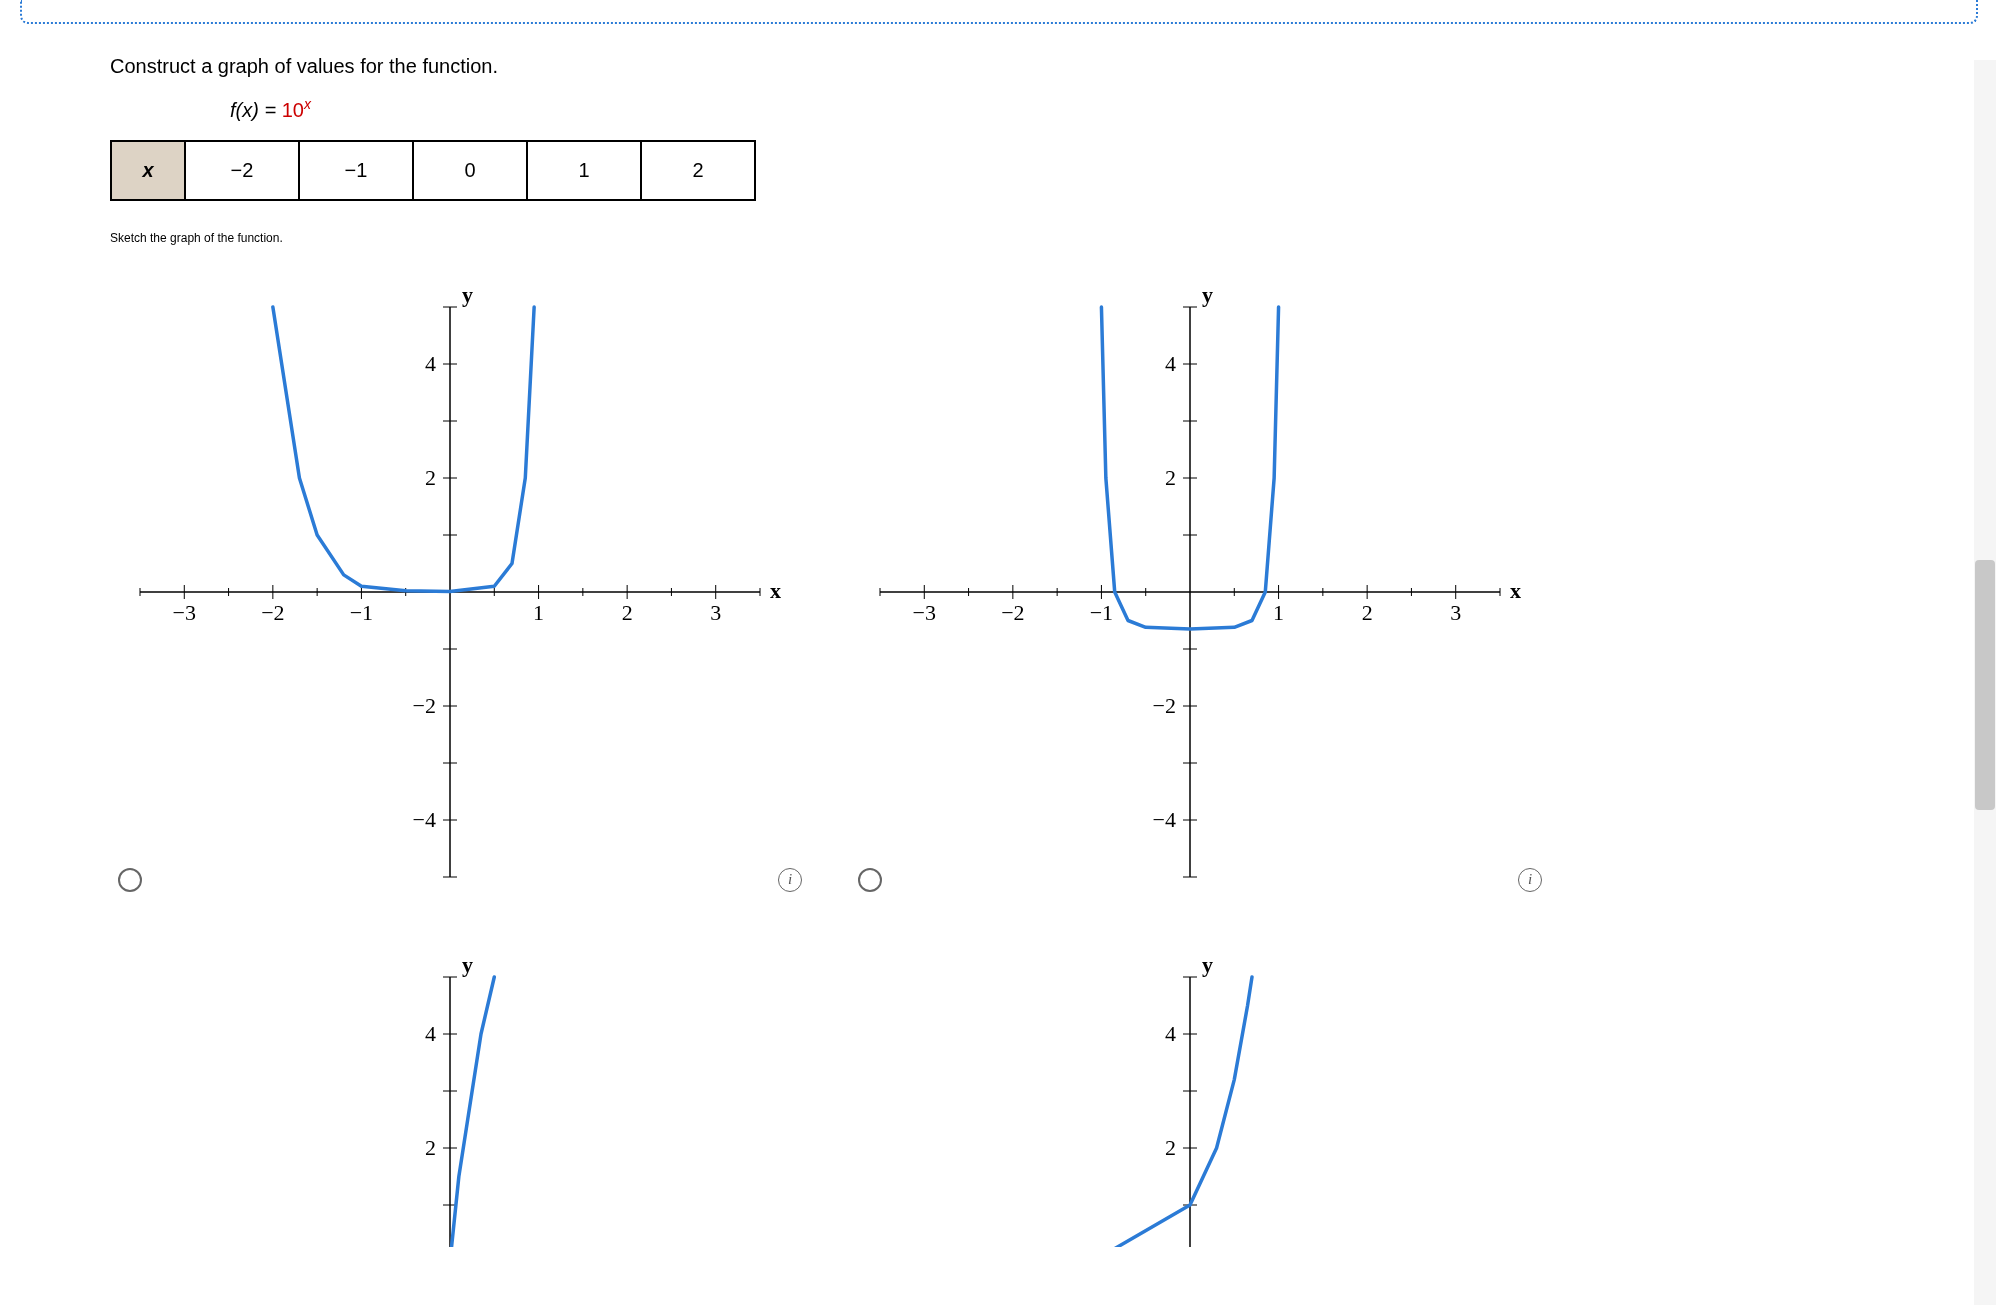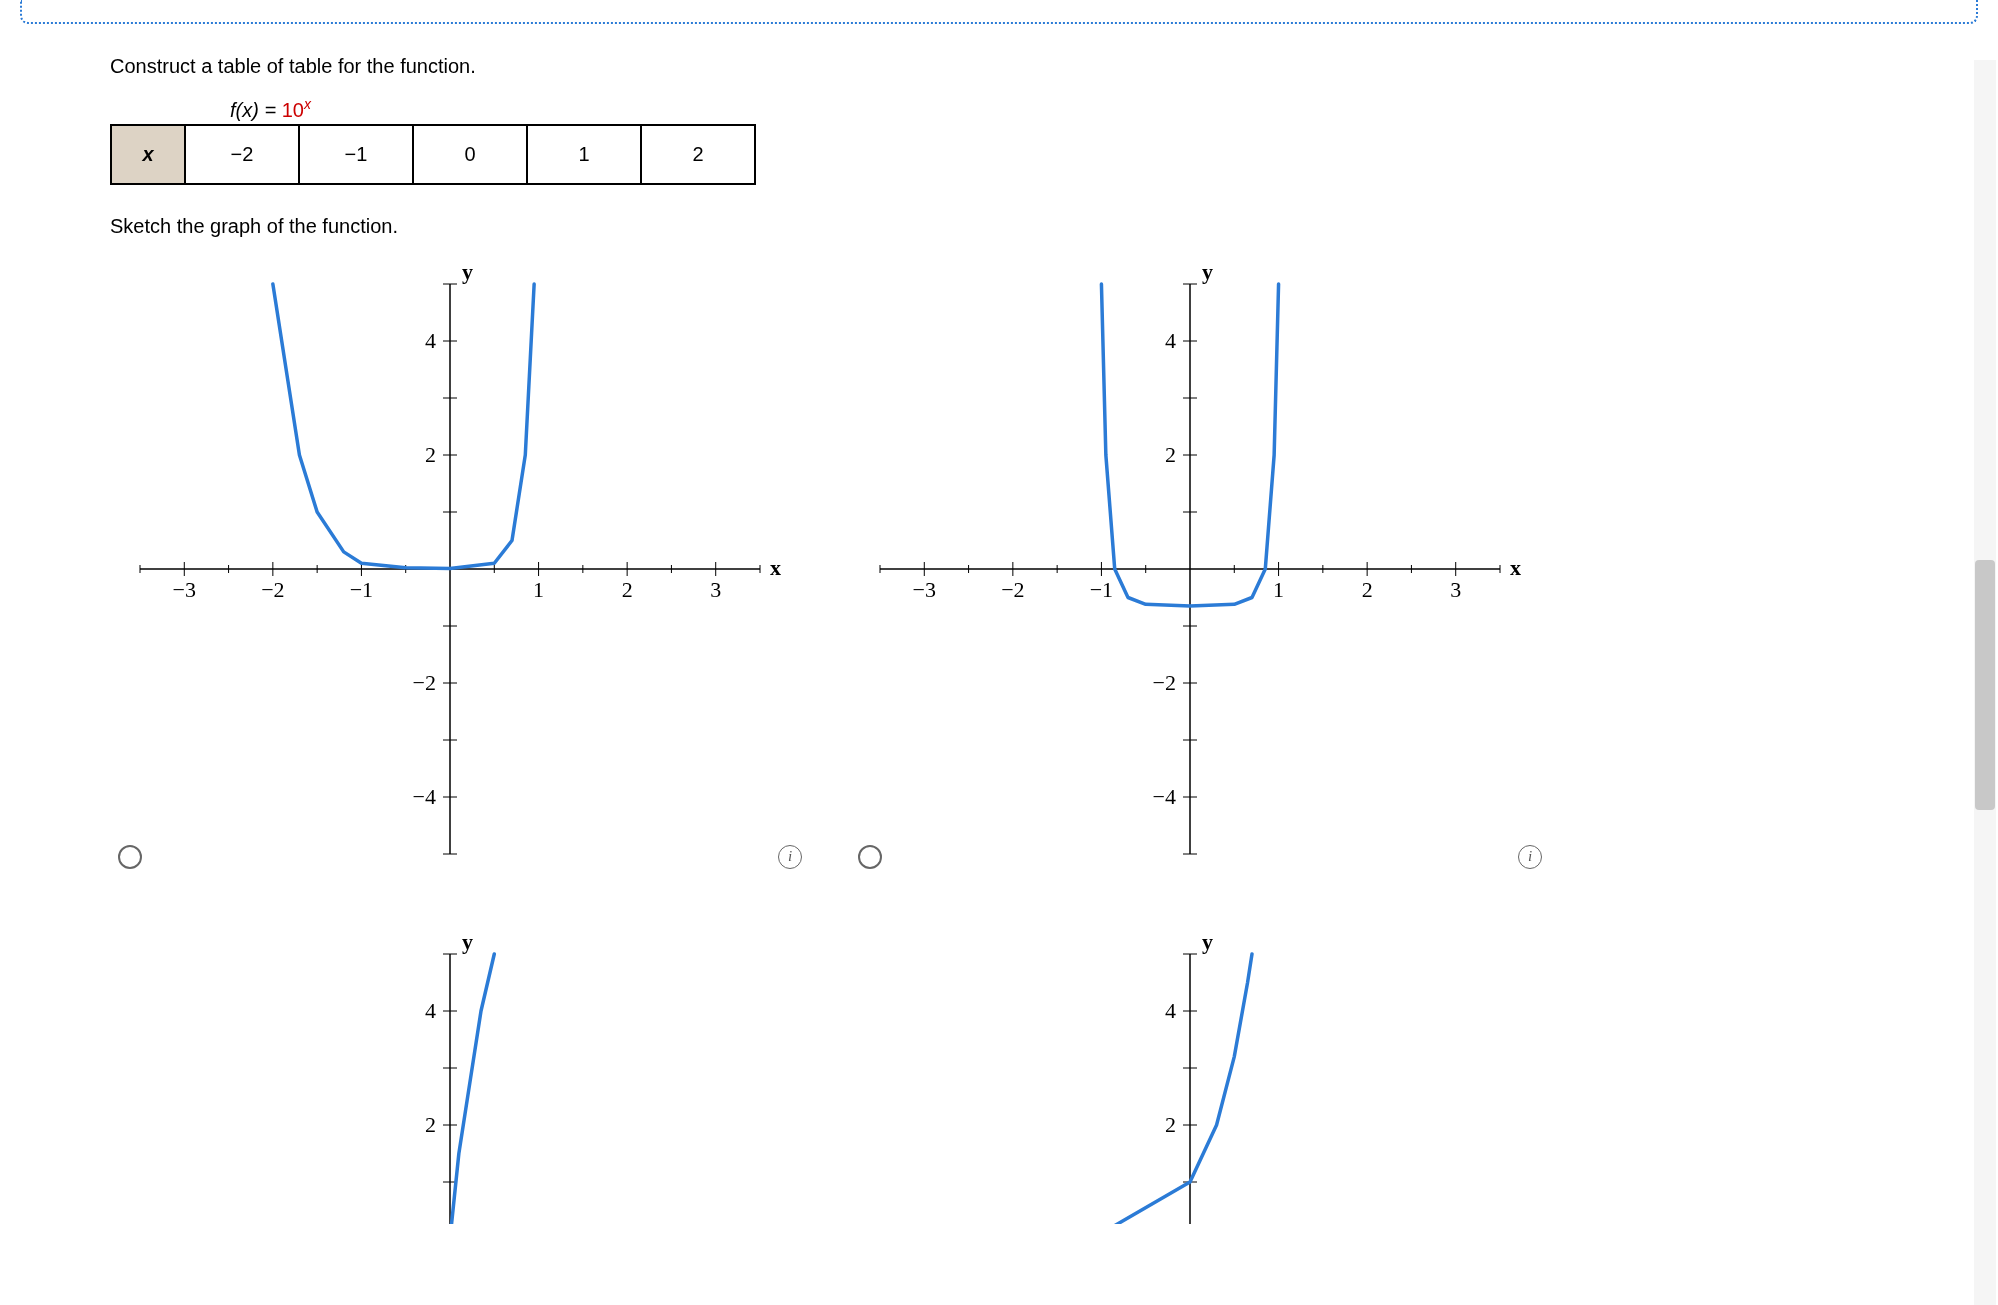--- a/index.html
+++ b/index.html
@@ -1,46 +1,46 @@
 <!DOCTYPE html>
 <html><head>
 <meta charset="utf-8">
 <style>
   html,body{margin:0;padding:0;font-family:Verdana,Geneva,sans-serif;font-size:14px;color:#000;background:#fff}
   .page{width:1998px;height:1305px;position:relative;overflow:hidden}
   .topborder{position:absolute;left:20px;right:20px;top:0;height:22px;border-bottom:2px dotted #2b7bd6;border-left:2px dotted #2b7bd6;border-right:2px dotted #2b7bd6;border-radius:0 0 8px 8px}
   .content{position:absolute;left:110px;top:55px;right:40px;bottom:0}
   .instruction{font-size:20px;margin-bottom:18px}
-  .func{font-size:20px;font-style:italic;margin-left:120px;margin-bottom:2px}
+  .func{font-size:20px;font-style:italic;margin-left:120px;margin-bottom:18px}
   .func .arg{font-style:italic}
   .func .base{color:#c00;font-style:normal}
   .func .exp{color:#c00;font-style:italic;font-size:14px;vertical-align:super}
   table.vals{border-collapse:collapse;margin-bottom:30px}
   table.vals td,table.vals th{border:2px solid #000;width:110px;height:55px;text-align:center;font-size:20px;font-weight:normal}
   table.vals th.rowhead{background:#ddd3c5;font-style:italic;font-weight:bold;width:70px}
   table.vals .inputcell{padding:0}
   .inputbox{width:70px;height:32px;border:1px solid #999;border-radius:6px;display:inline-block;background:#fff}
-  .sketch{font-size:20px;margin-bottom:16px}
+  .sketch{font-size:12px;margin-bottom:32px}
   .graphs{display:flex;flex-wrap:wrap;gap:40px;width:1480px}
   .graphwrap{position:relative;width:700px}
   svg.graph{display:block}
   .radio{width:20px;height:20px;border:2px solid #666;border-radius:50%;display:inline-block;position:absolute;bottom:15px;left:8px;background:#fff}
   .info{width:22px;height:22px;border:1px solid #666;border-radius:50%;display:inline-block;position:absolute;bottom:15px;right:8px;font-style:italic;font-family:serif;text-align:center;line-height:20px;color:#555;font-size:15px}
   .scrollbar-track{position:absolute;right:2px;top:60px;bottom:0;width:22px;background:#f5f5f5}
   .scrollbar-thumb{position:absolute;right:3px;top:560px;width:20px;height:250px;background:#c8c8c8;border-radius:4px}
 </style>
 </head>
 <body>
 <div class="page">
 <div class="topborder"></div>
 <div class="scrollbar-track"></div>
 <div class="scrollbar-thumb"></div>
 
 <div class="content">
-  <div class="instruction">Construct a table of table for the function.</div>
+  <div class="instruction">Construct a graph of values for the function.</div>
   <div class="func">
     <span class="arg">f(x) = </span><span class="base">10</span><span class="exp">x</span>
   </div>
 
   <table class="vals">
     <tbody>
           <tr>
       <th class="rowhead">x</th>
       <td>−2</td>
       <td>−1</td>

